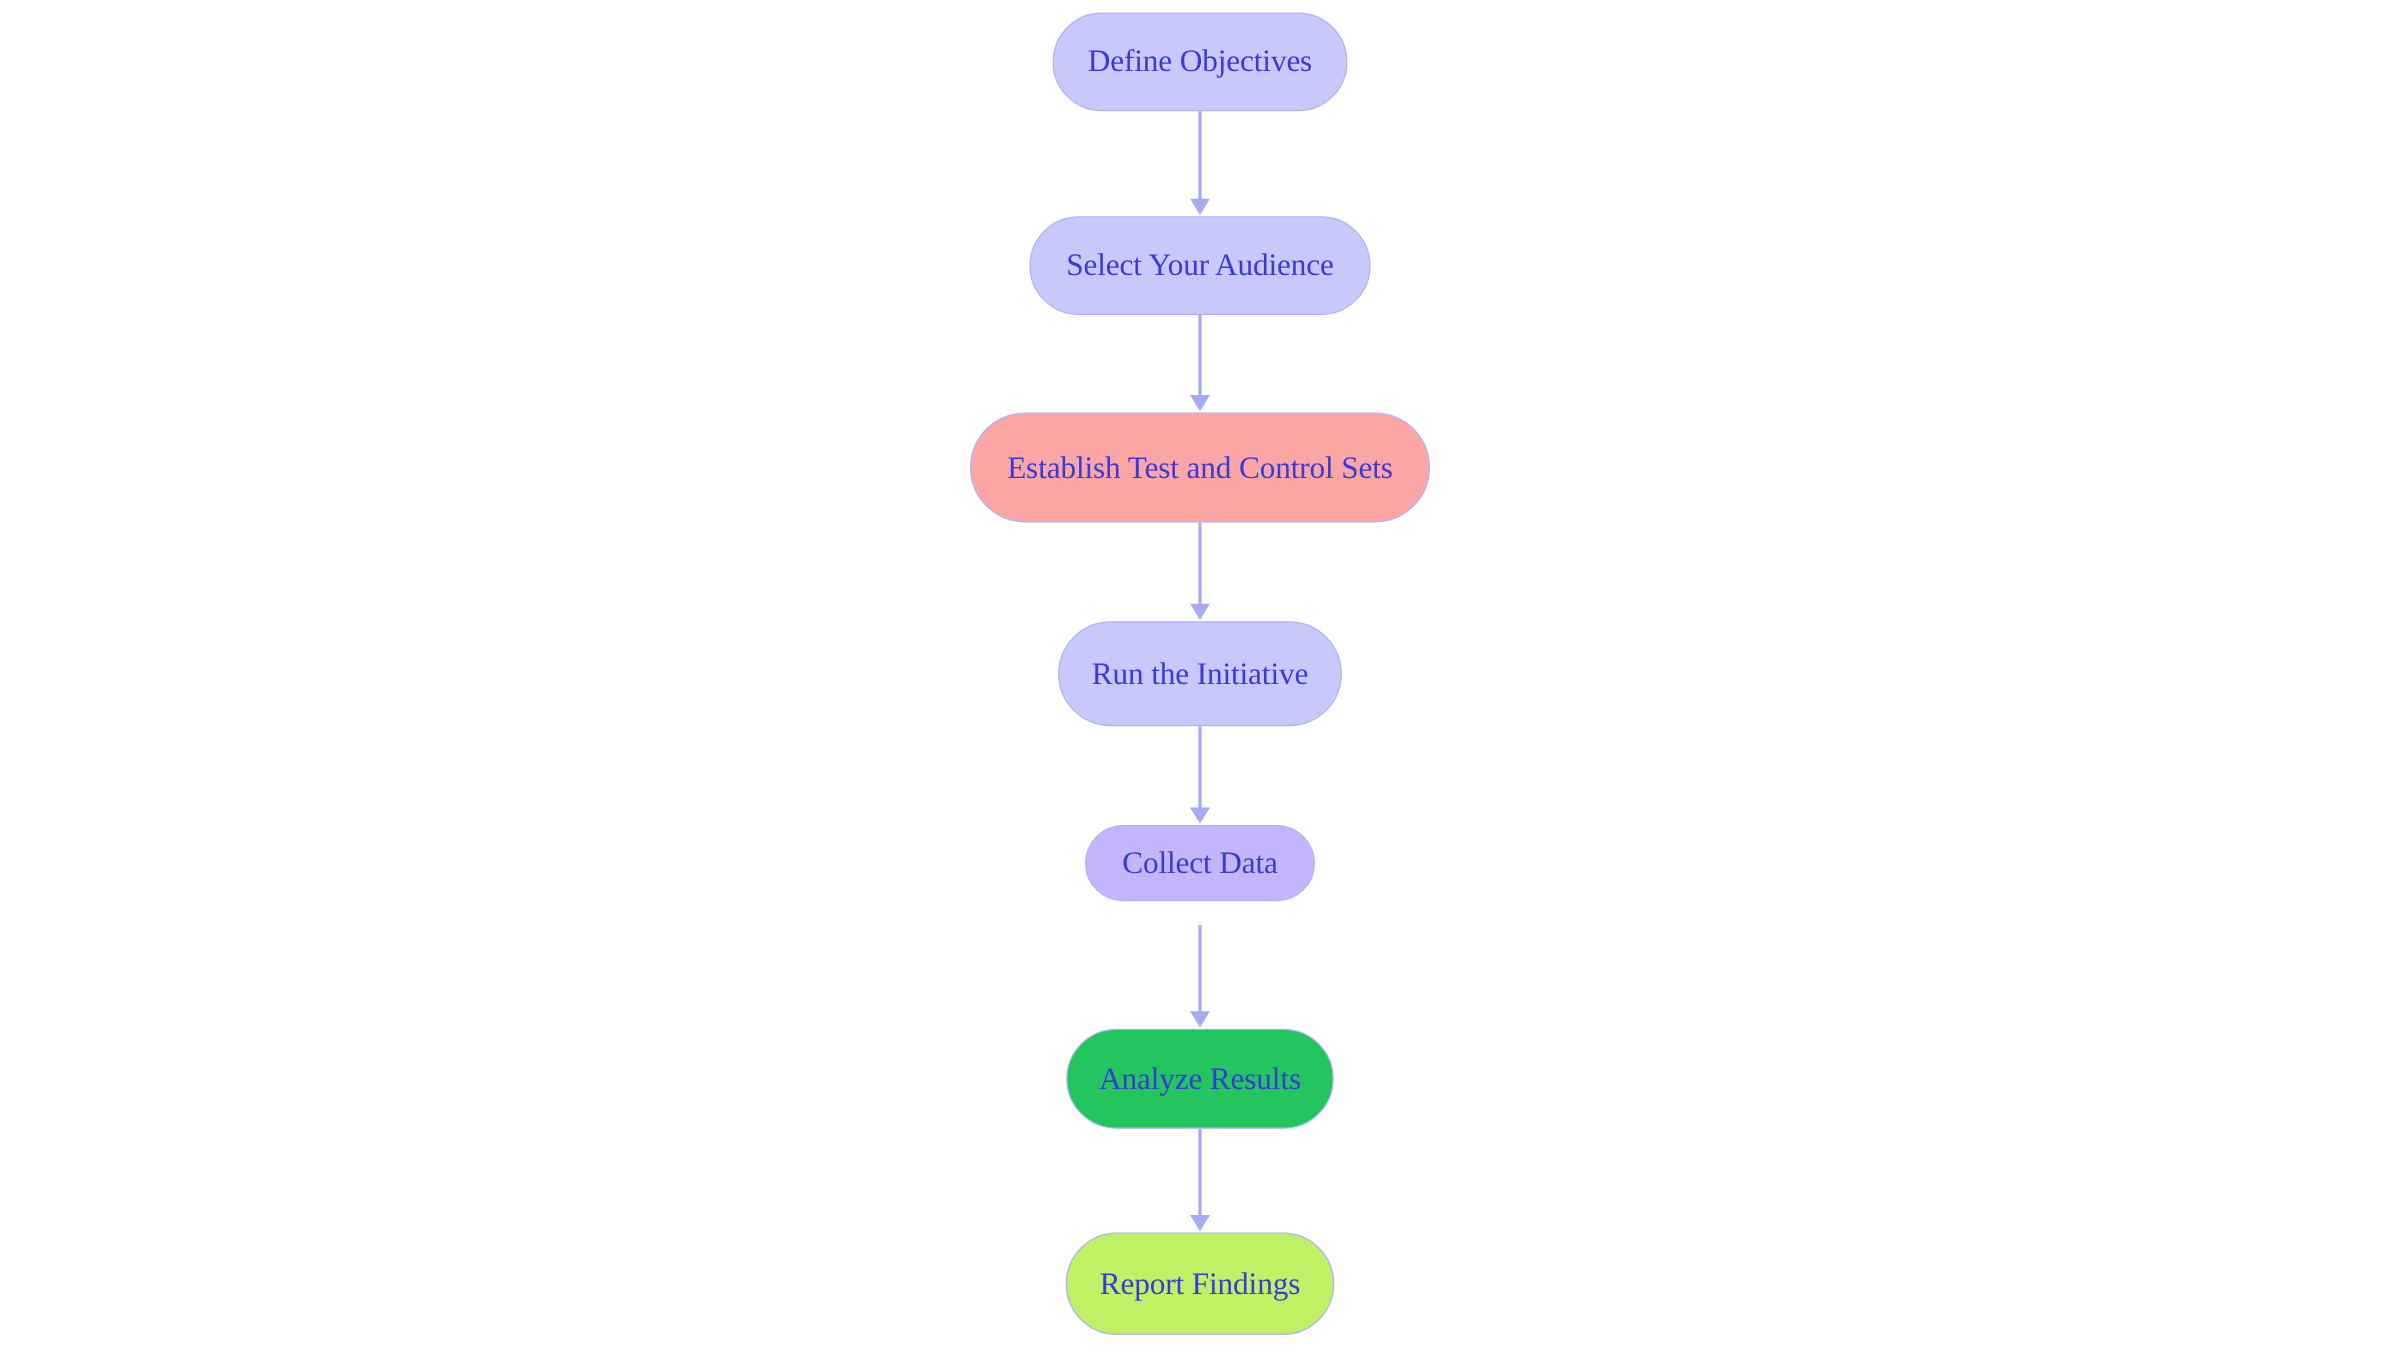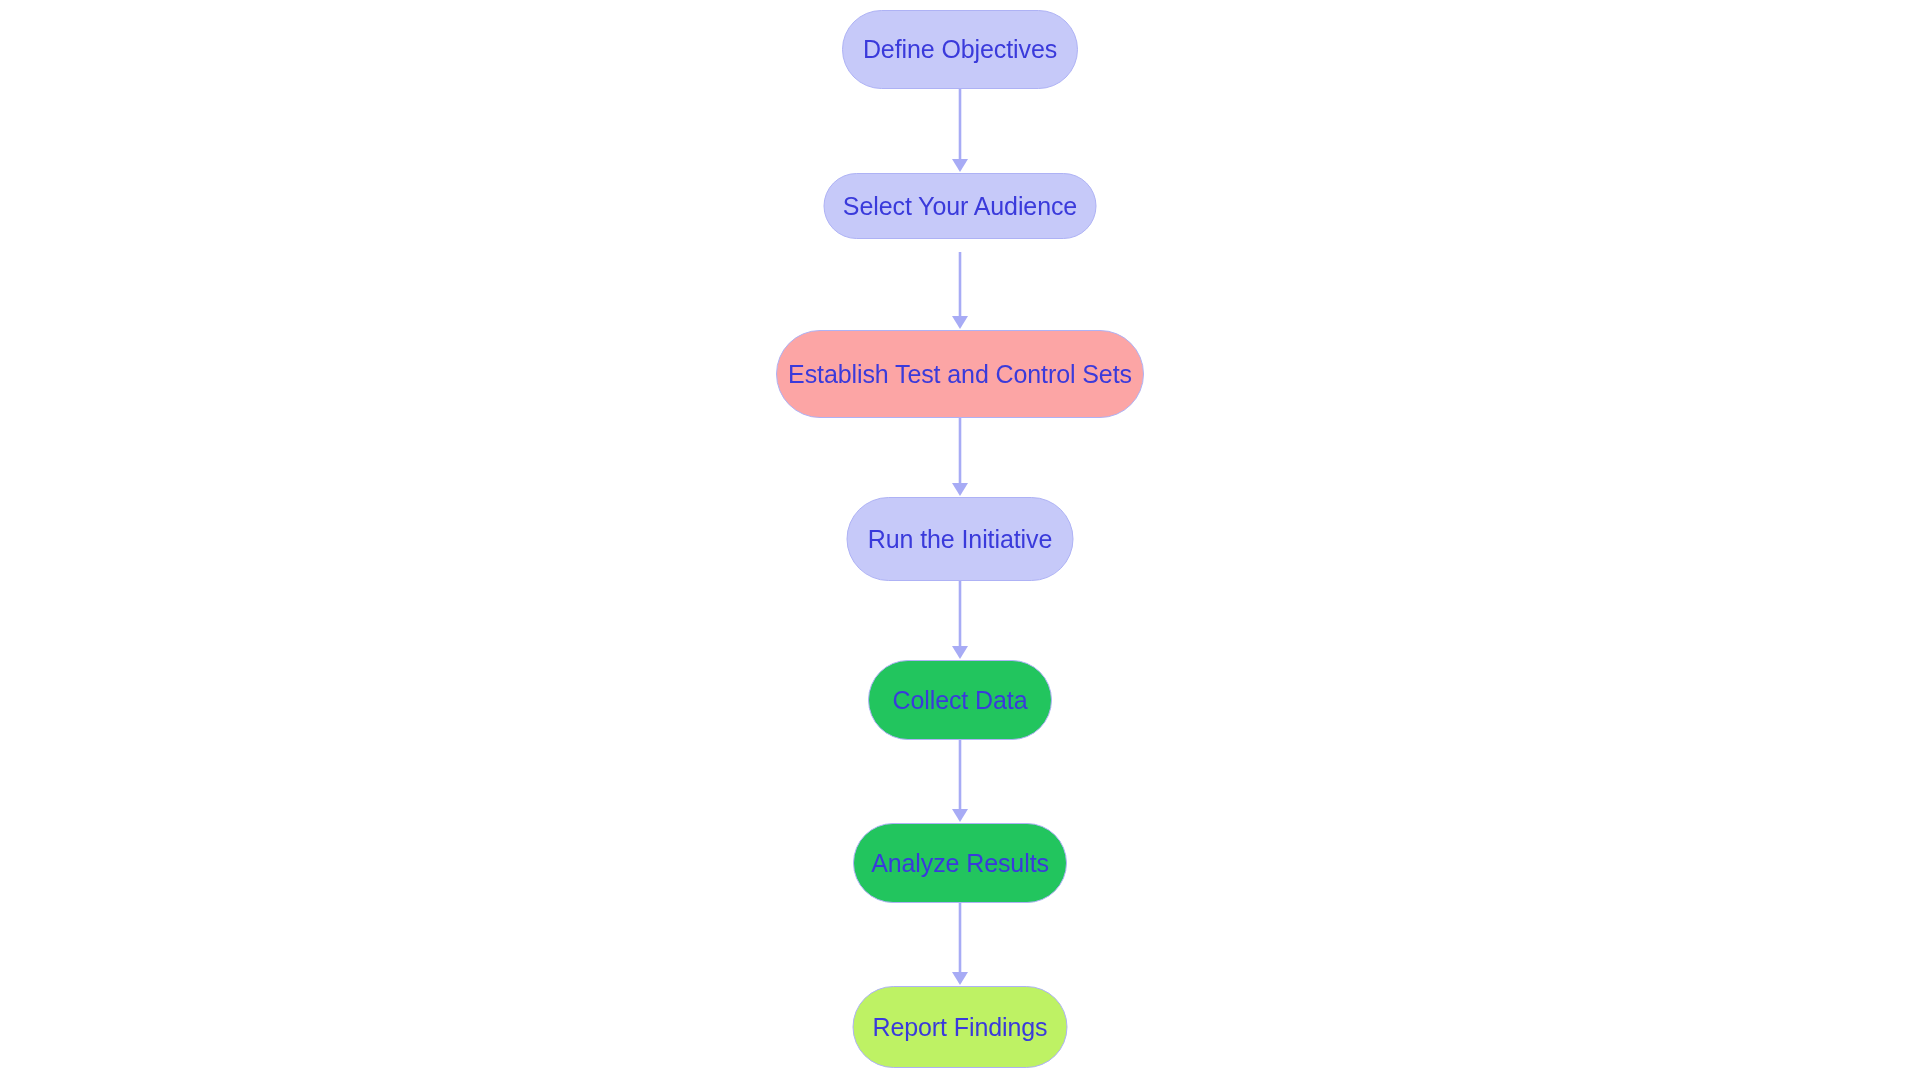--- a/index.html
+++ b/index.html
@@ -42,20 +42,21 @@
     background: #c6c9f9;
     border: 1.6px solid #aeb2f5;
     border-radius: 9999px;
     color: #3a3adb;
     font-size: 25px;
     font-weight: 400;
     letter-spacing: -0.1px;
     line-height: 1;
     white-space: nowrap;
     transform: translateX(-50%);
+    font-family: Liberation Serif, serif;
   }
   .node-label {
     color: #3a3adb;
     pointer-events: none;
   }
 </style>
 </head>
 <body>
 
 <div id="flow-canvas" style="background: rgb(255, 255, 255);">
@@ -84,30 +85,30 @@
       <g>
         <line x1="960" y1="903" x2="960" y2="973" stroke="#a7abf5" stroke-width="2.6"></line>
         <polygon points="952,972 968,972 960,985" fill="#a7abf5"></polygon>
       </g>
     </svg>
 
   <div id="node-layer">
       <div class="node" style="left: 960px; top: 10px; width: 236px; height: 79px; background: rgb(198, 201, 249); border-color: rgb(174, 178, 245);">
         <span class="node-label" style="color: rgb(58, 58, 219);">Define Objectives</span>
       </div>
-      <div class="node" style="left: 960px; top: 173px; width: 273px; height: 66px; background: rgb(198, 201, 249); border-color: rgb(174, 178, 245);">
+      <div class="node" style="left: 960px; top: 173px; width: 273px; height: 79px; background: rgb(198, 201, 249); border-color: rgb(174, 178, 245);">
         <span class="node-label" style="color: rgb(58, 58, 219);">Select Your Audience</span>
       </div>
       <div class="node" style="left: 960px; top: 330px; width: 368px; height: 88px; background: #fca5a5; border-color: rgb(174, 178, 245);">
         <span class="node-label" style="color: rgb(58, 58, 219);">Establish Test and Control Sets</span>
       </div>
       <div class="node" style="left: 960px; top: 497px; width: 227px; height: 84px; background: rgb(198, 201, 249); border-color: rgb(174, 178, 245);">
         <span class="node-label" style="color: rgb(58, 58, 219); text-align: right;">Run the Initiative</span>
       </div>
-      <div class="node" style="left: 960px; top: 660px; width: 184px; height: 80px; background: #22c55e; border-color: rgb(174, 178, 245);">
+      <div class="node" style="left: 960px; top: 660px; width: 184px; height: 61px; background: #c4b5fd; border-color: rgb(174, 178, 245);">
         <span class="node-label" style="color: rgb(58, 58, 219);">Collect Data</span>
       </div>
       <div class="node" style="left: 960px; top: 823px; width: 214px; height: 80px; background: #22c55e; border-color: rgb(174, 178, 245);">
         <span class="node-label" style="color: rgb(58, 58, 219);">Analyze Results</span>
       </div>
       <div class="node" style="left: 960px; top: 986px; width: 215px; height: 82px; background: #bef264; border-color: rgb(174, 178, 245);">
         <span class="node-label" style="color: rgb(58, 58, 219);">Report Findings</span>
       </div>
     </div>
 

